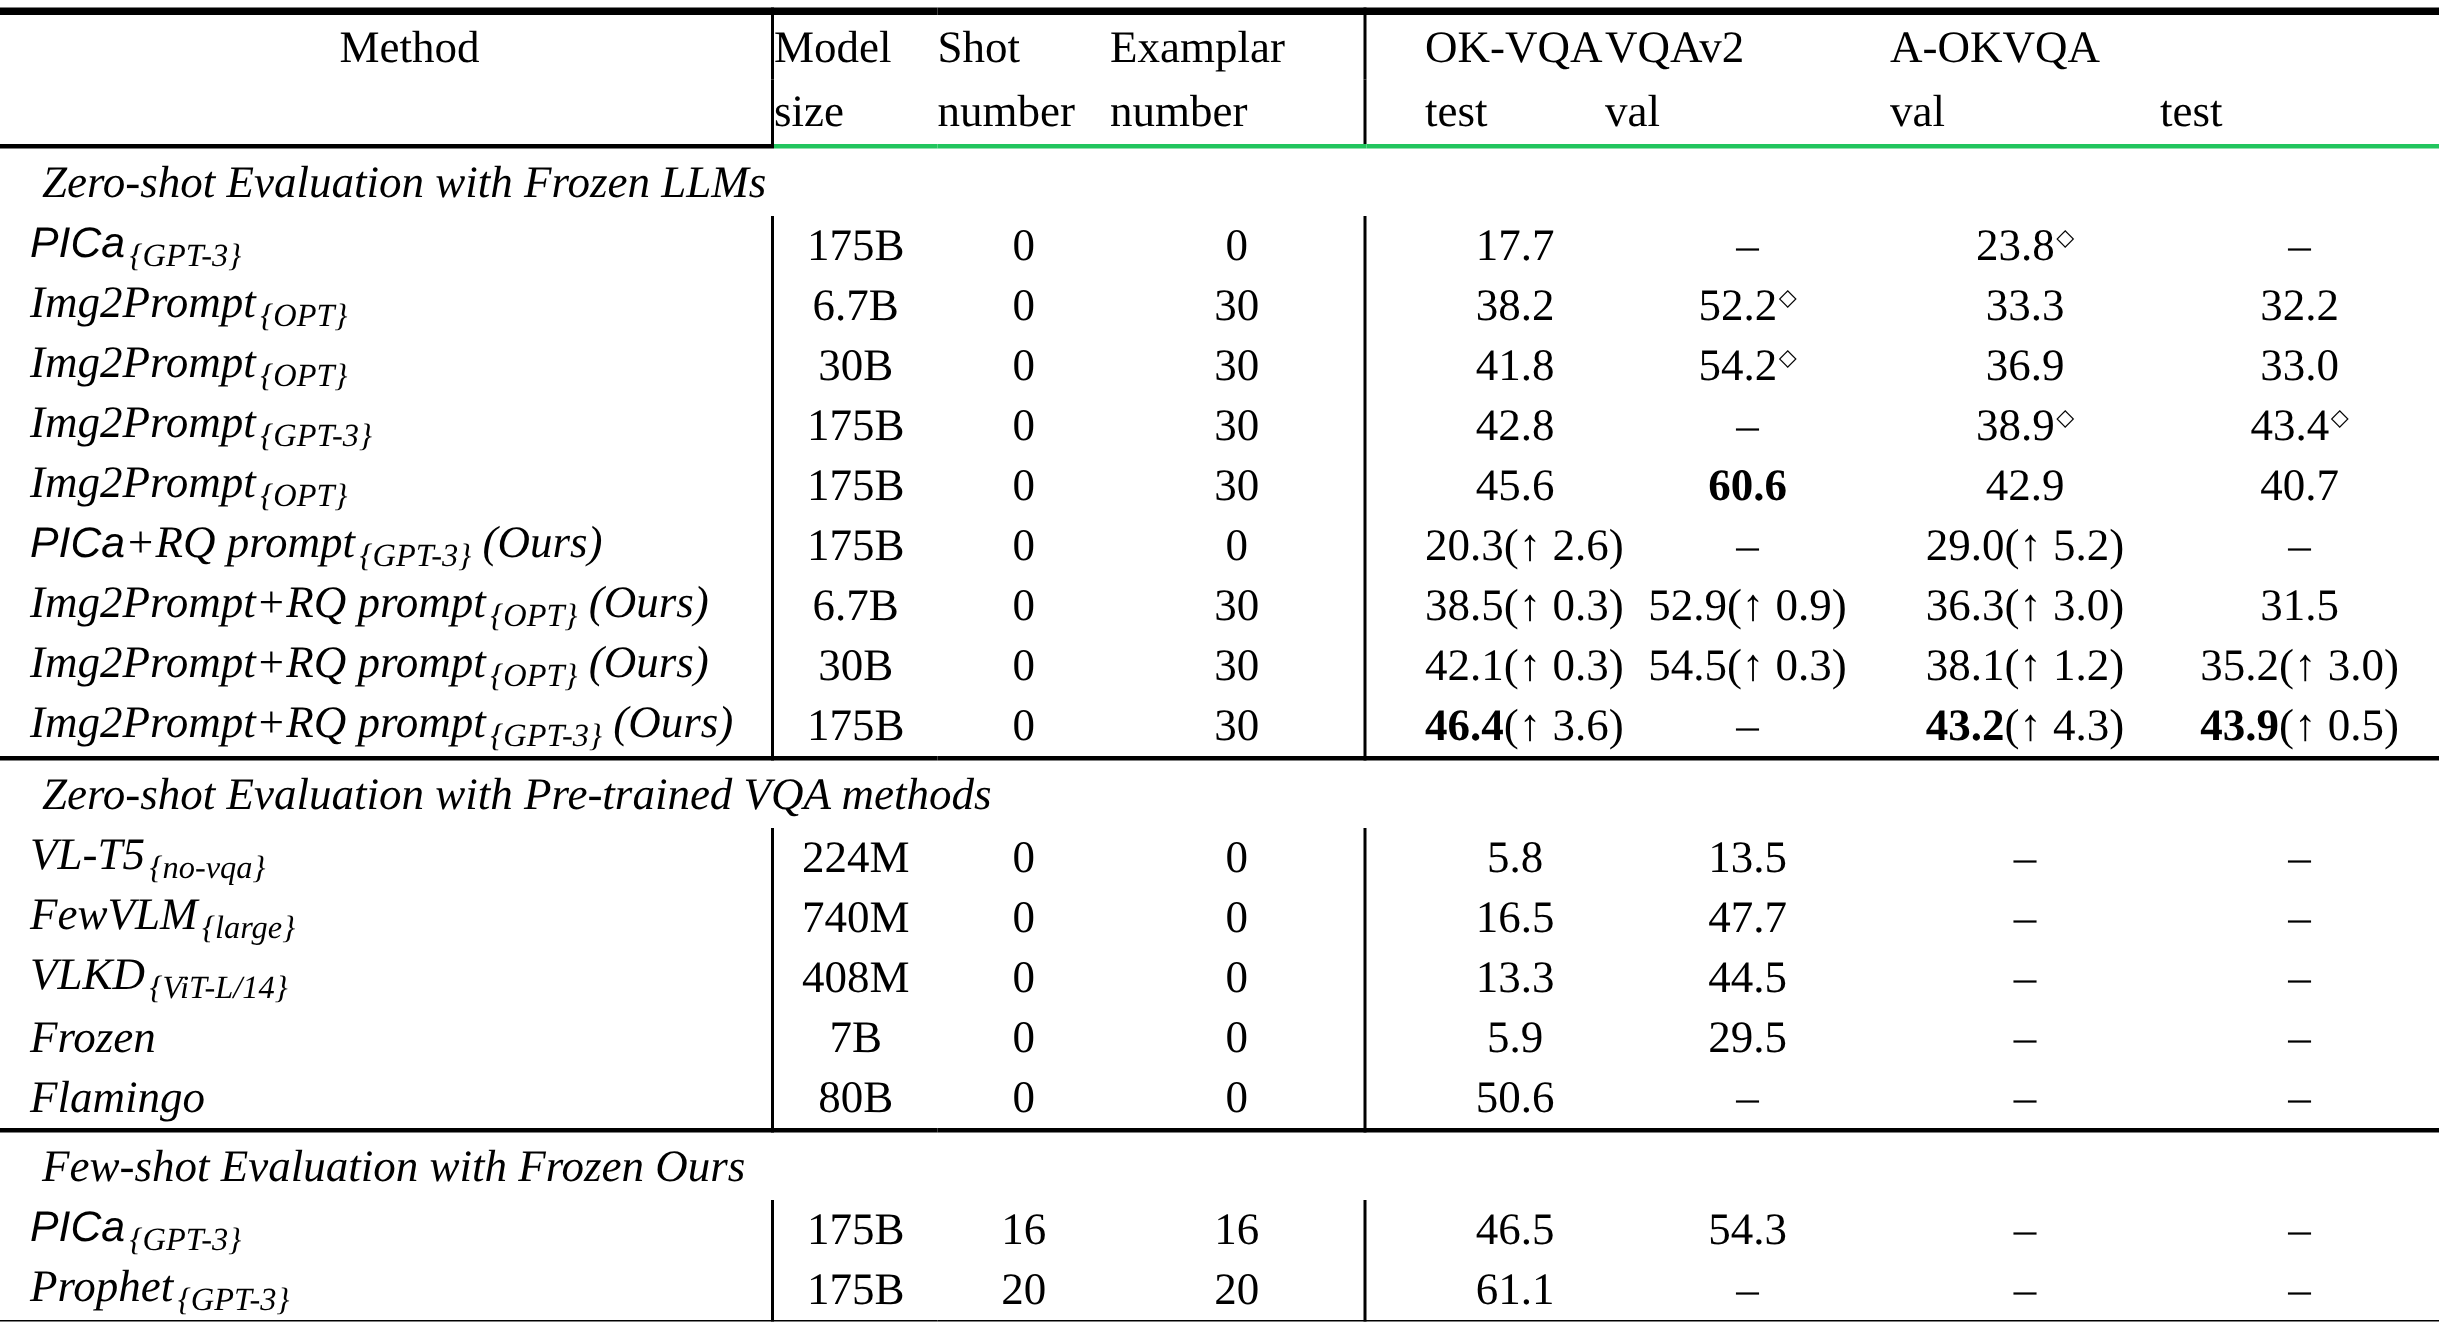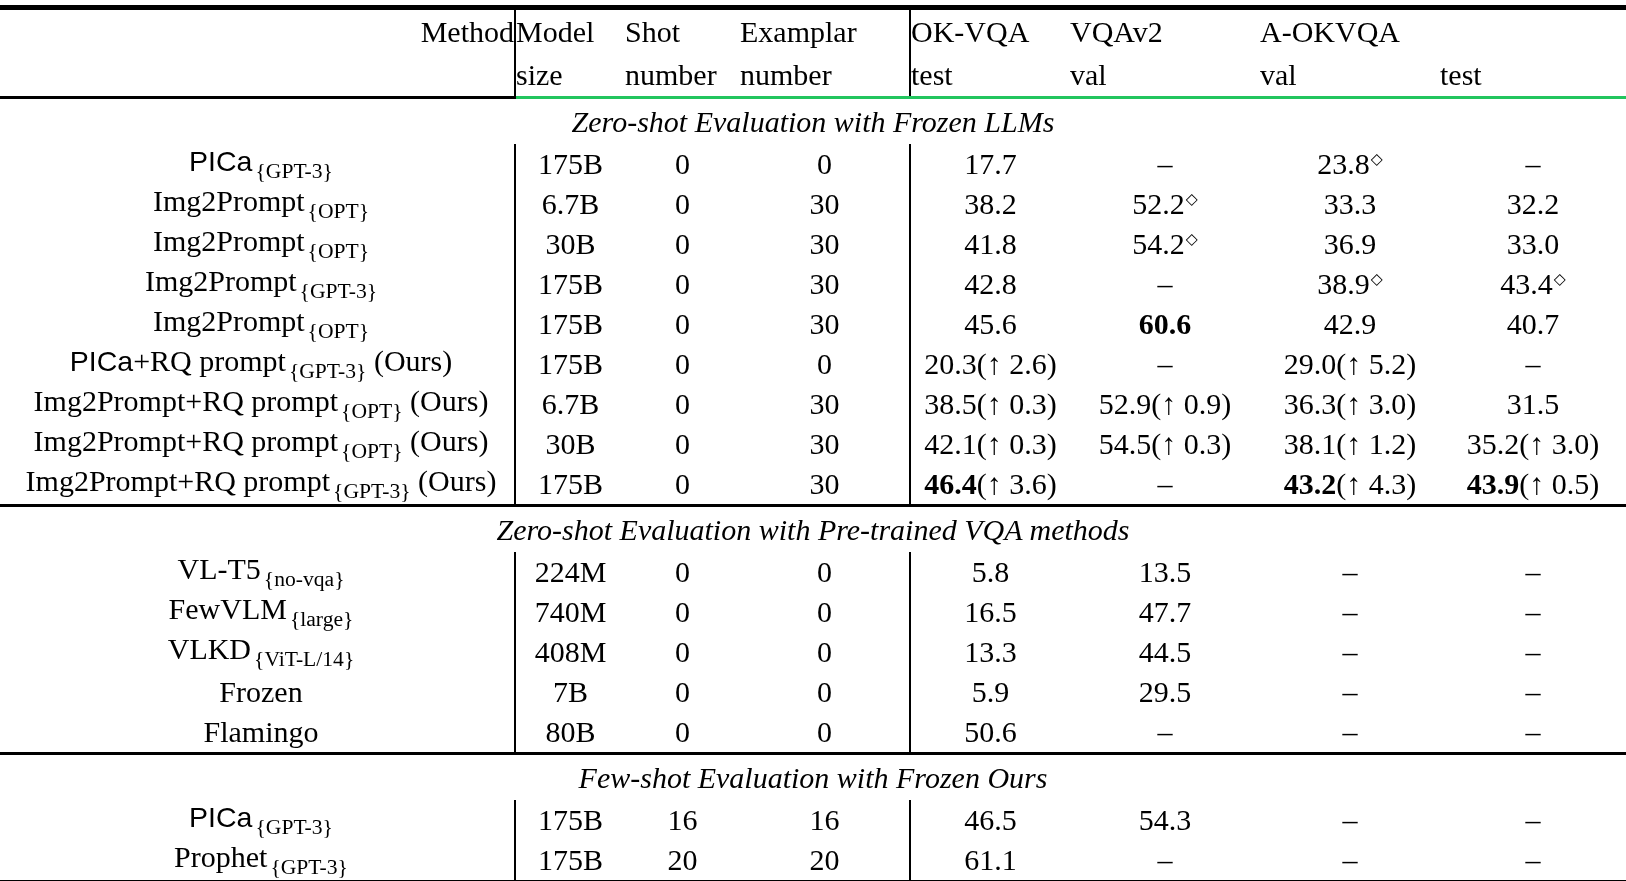--- a/index.html
+++ b/index.html
@@ -40,50 +40,51 @@
     white-space: nowrap;
     overflow: visible;
   }
   thead th {
     height: 43px;
     text-align: left;
     vertical-align: middle;
     line-height: 43px;
   }
   thead th.method-h {
-    text-align: right;
+    text-align: center;
     padding-left: 32px;
     vertical-align: top;
     margin-top: 46px;
   }
   thead tr.h2 th { border-bottom: 3px solid #22c55e; }
   thead tr.h1 th.method-h { border-bottom: 3px solid #000; }
 
   .vr-right { border-right: 2px solid #000; }
-  .vr-left  { border-left: 2px solid #000; }
+  .vr-left  { border-left: 2px solid #000; padding-left: 39px; }
 
   tr.title-row td {
     height: 45px;
-    text-align: center;
     font-style: italic;
     vertical-align: middle;
+    padding-left: 28px;
   }
   tbody.sect2 tr.title-row td,
   tbody.sect3 tr.title-row td {
     border-top: 3px solid #000;
     margin-left: 24px;
   }
   tr.data-row td {
     height: 40px;
     text-align: center;
     vertical-align: middle;
   }
   tr.data-row td.method-cell {
-    text-align: center;
-    padding-left: 8px;
+    text-align: left;
+    padding-left: 20px;
+    font-style: italic;
   }
   .seg-serif { font-family: "Liberation Serif", serif; }
   .seg-sans  { font-family: "Liberation Sans", sans-serif; font-size: 0.95em; }
   .seg-sub {
     font-family: "Liberation Serif", serif;
     font-size: 0.72em;
     vertical-align: -0.28em;
     margin-left: 0.14em;
   }
   .main.bold { font-weight: bold; }

